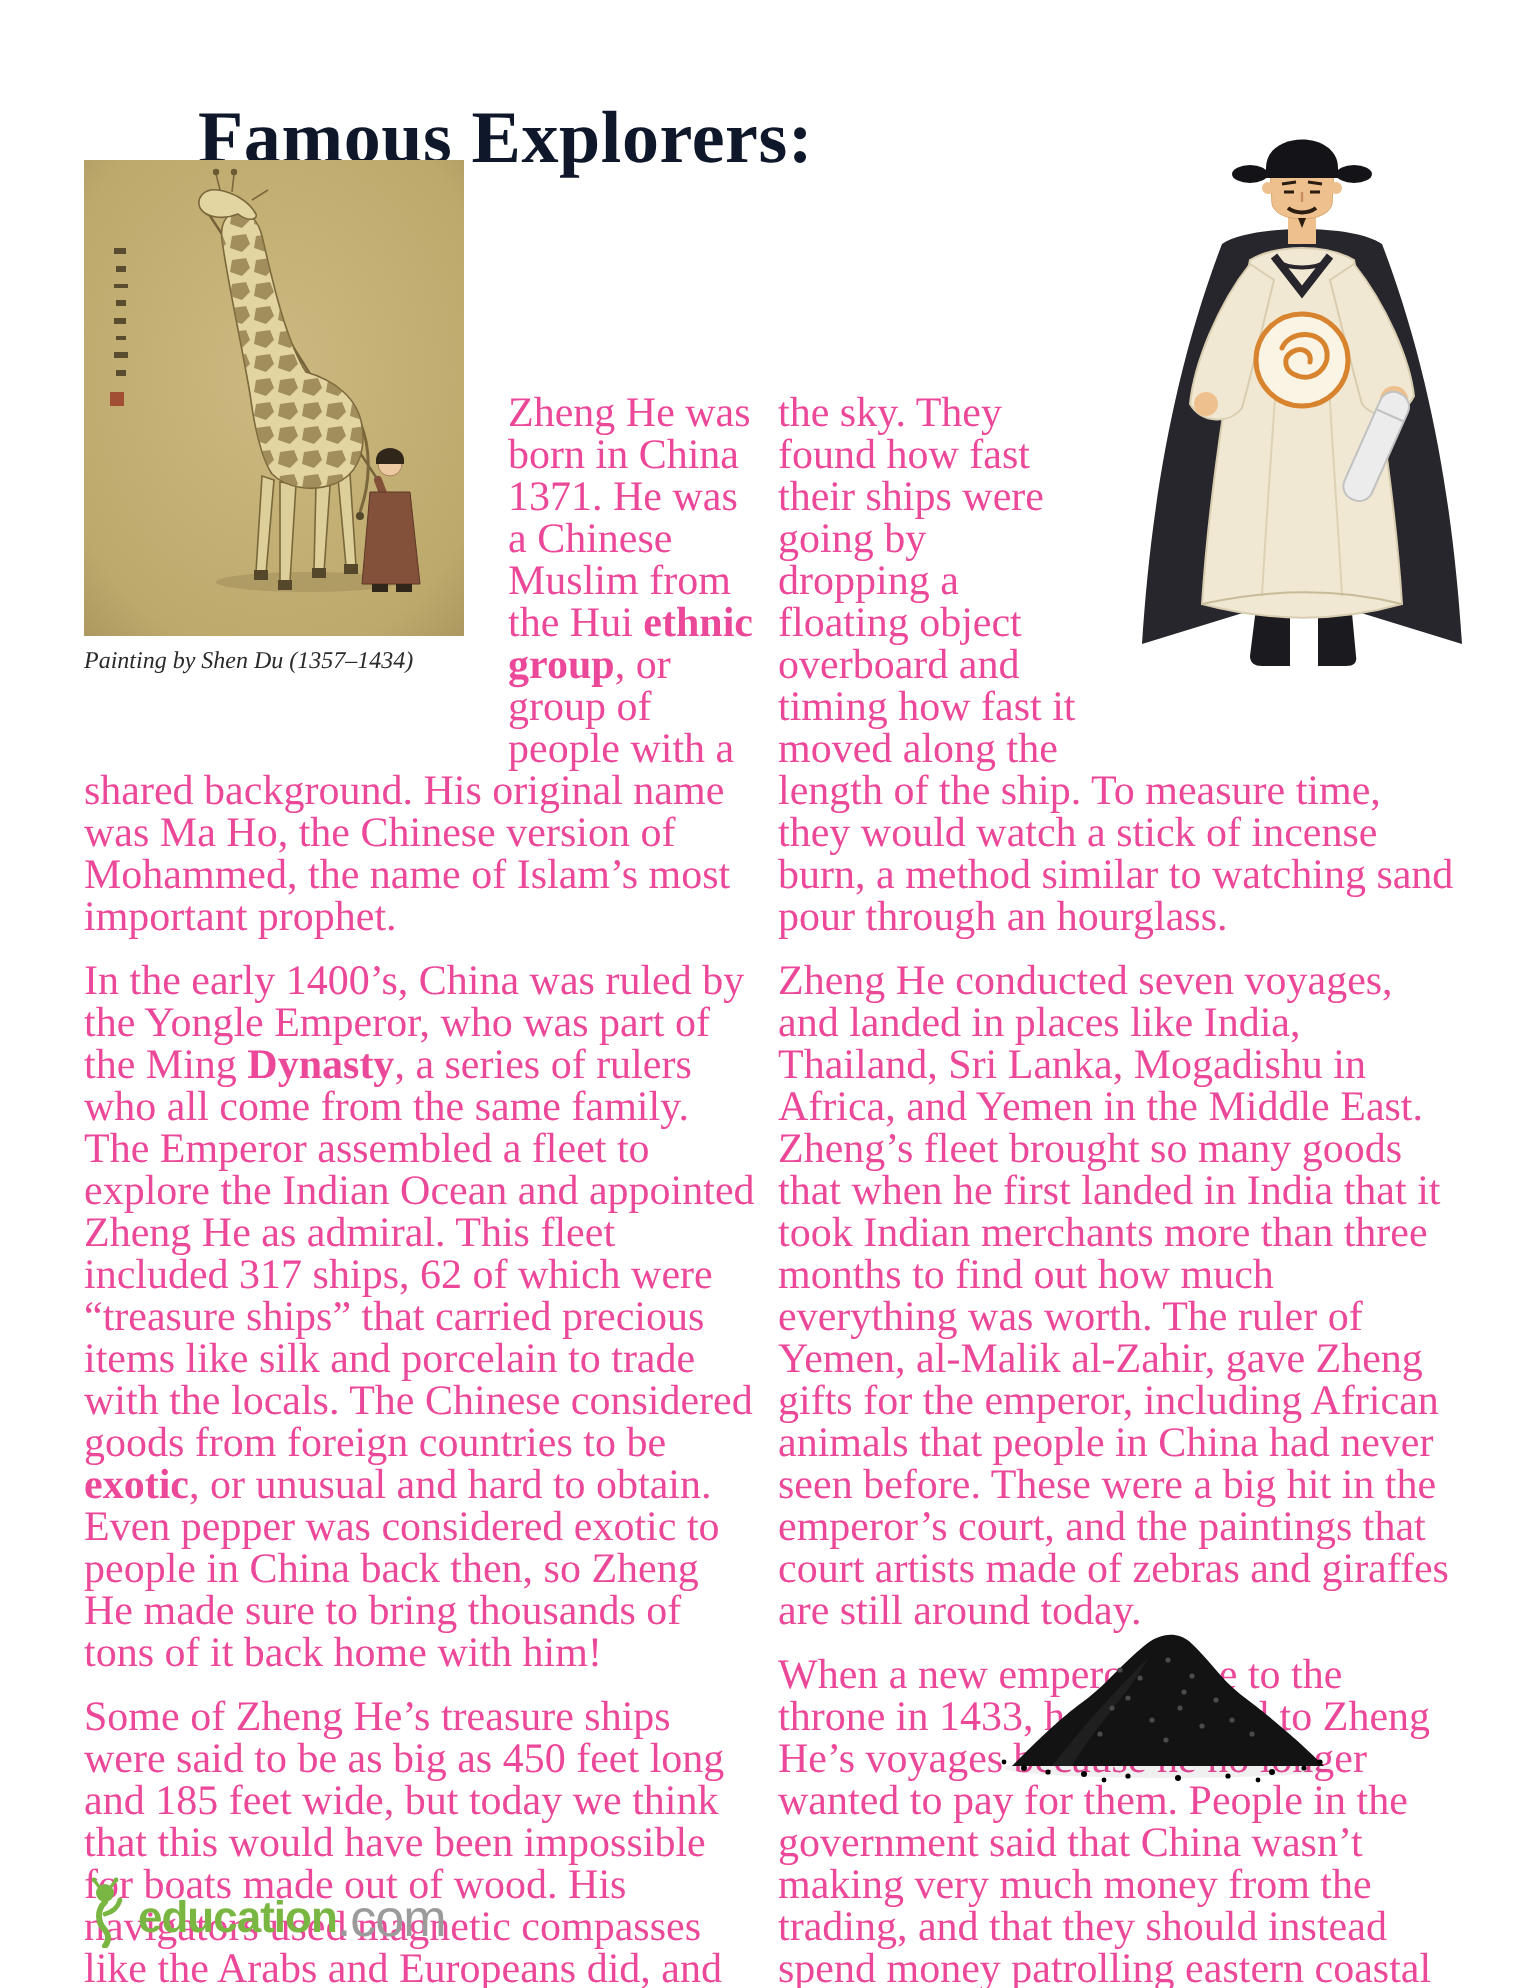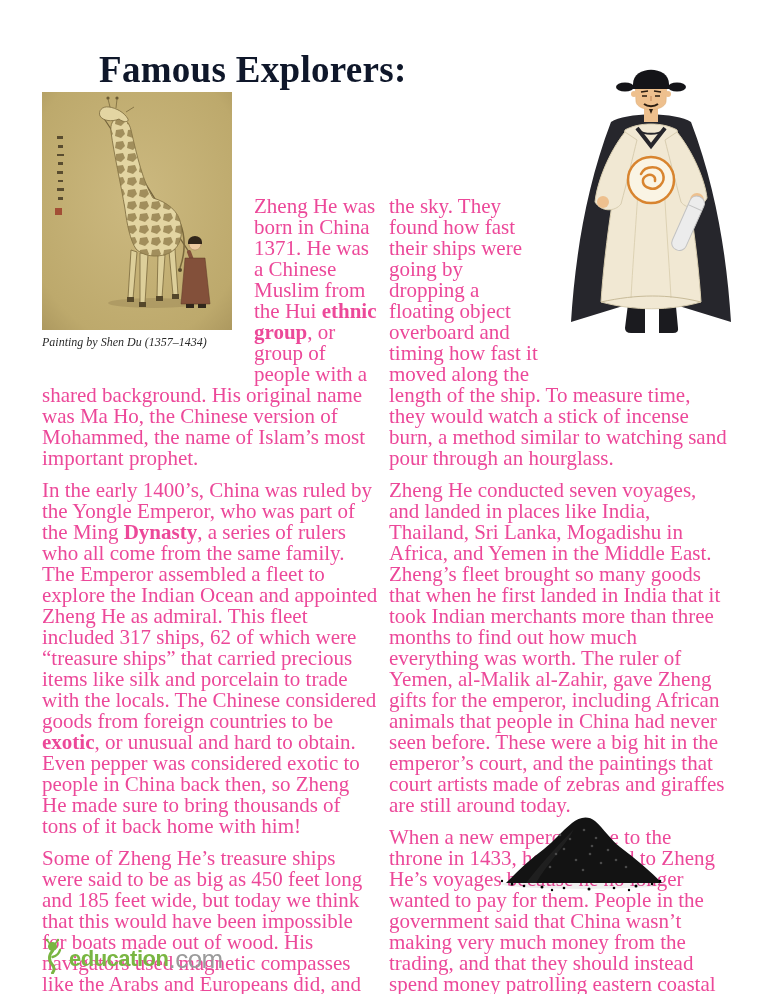--- a/index.html
+++ b/index.html
@@ -11,21 +11,21 @@
   }
   .title1 {
     position:absolute; left:99px; top:48px;
     font-size:37px; font-weight:700; color:#0f172a;
     letter-spacing:0.3px;
   }
   .title2 {
     position:absolute; left:282px; top:99px;
     font-size:43px; font-weight:700; color:#d9752b;
   }
-  .giraffe-fig { position:absolute; left:42px; top:92px; width:190px; }
+  .giraffe-fig { position:absolute; left:42px; top:80px; width:190px; }
   .giraffe-fig svg { display:block; width:190px; height:238px; }
   .giraffe-caption { margin-top:5px; font-size:12px; font-style:italic; color:#2a2a2a; }
   .zhenghe-fig { position:absolute; left:545px; top:50px; width:212px; height:295px; }
   .zhenghe-fig svg { display:block; width:212px; height:295px; }
   .col { position:absolute; top:196px; font-size:21px; line-height:21px; color:#ec4899; }
   .col-left  { left:42px;  width:336px; }
   .col-right { left:389px; width:338px; }
   .col p { margin:0 0 11px 0; }
   .col b { font-weight:700; }
   .wrap-spacer-left  { float:left;  width:212px; height:180px; }

